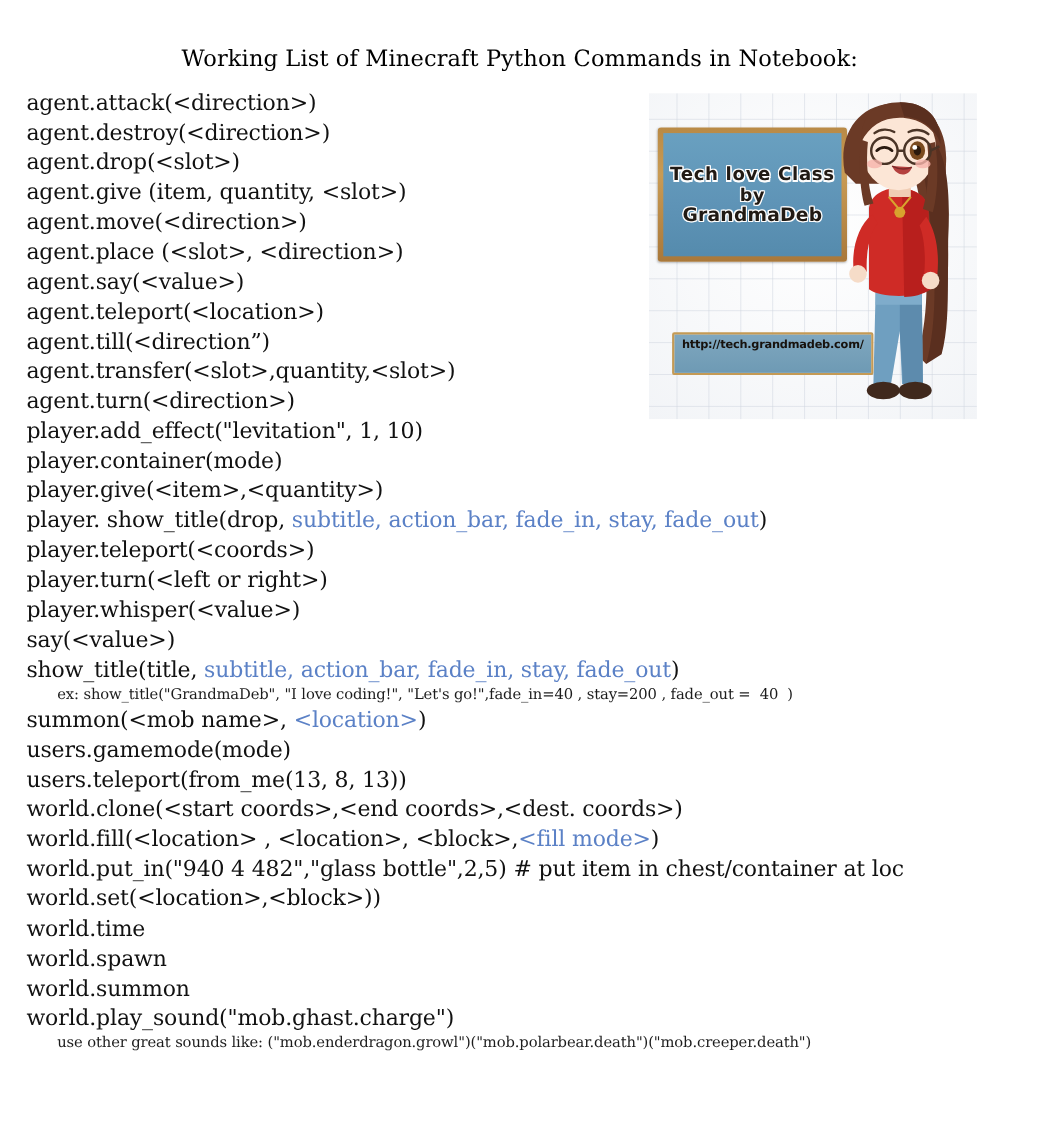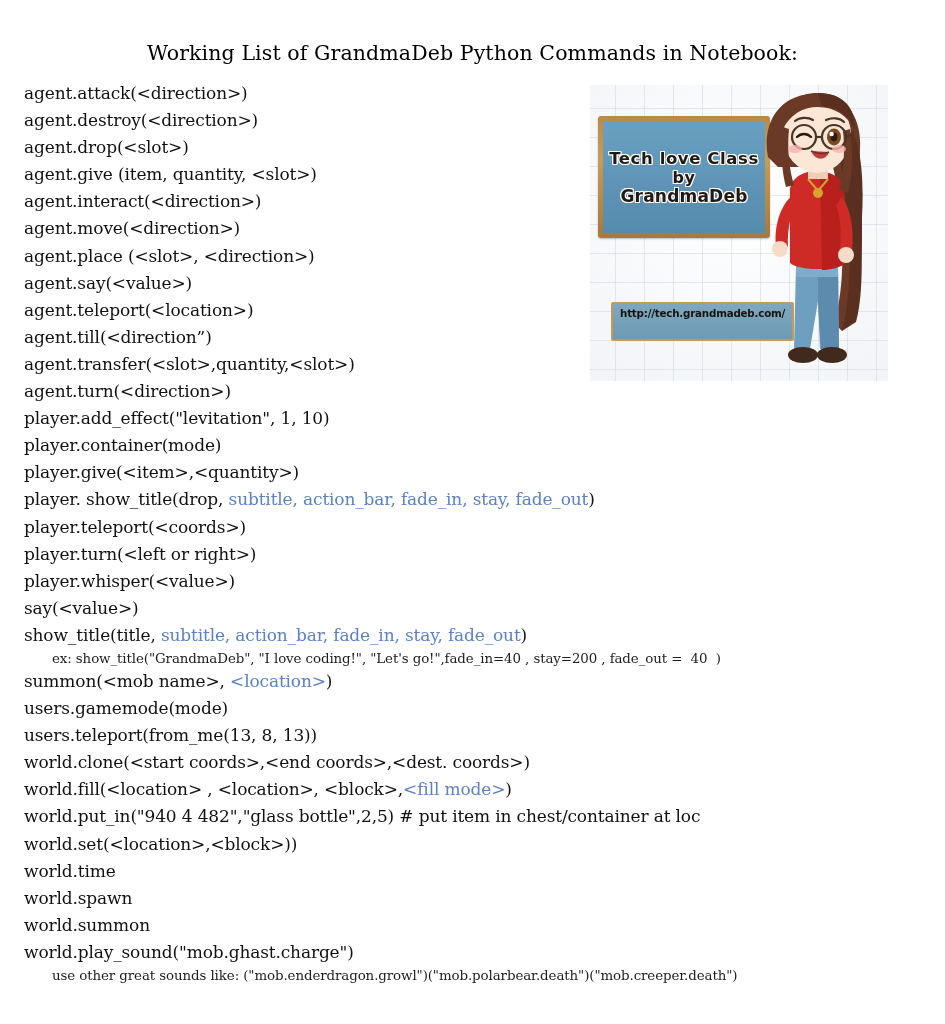--- a/index.html
+++ b/index.html
@@ -35,21 +35,21 @@
 
   
   #command-list {
     position: absolute;
     top: 80px;
     left: 24px;
     width: 905px;
   }
   .cmd-line {
     font-family: "DejaVu Serif", "Liberation Serif", serif;
-    font-size: 17px;
+    font-size: 20px;
     line-height: 27.1px;
     white-space: pre;
     color: #111;
     letter-spacing: -0.15px;
   }
   .cmd-line .blue { color: #5b81c6; }
   .cmd-line.note {
     font-size: 13.4px;
     line-height: 19px;
     padding-left: 28px;
@@ -133,28 +133,27 @@
     letter-spacing: -0.2px;
     white-space: nowrap;
   }
 
   
   #character { position: absolute; left: 148px; top: 2px; width: 150px; height: 294px; }
 </style>
 </head>
 <body>
 
-<h1 id="doc-title">Working List of GrandmaDeb Python Commands in Notebook:</h1>
+<h1 id="doc-title">Working List of Minecraft Python Commands in Notebook:</h1>
 
 <div id="command-list">
     <div class="cmd-line"><span>agent.attack(&lt;direction&gt;)</span></div>
     <div class="cmd-line"><span>agent.destroy(&lt;direction&gt;)</span></div>
     <div class="cmd-line"><span>agent.drop(&lt;slot&gt;)</span></div>
     <div class="cmd-line"><span>agent.give (item, quantity, &lt;slot&gt;)</span></div>
-    <div class="cmd-line"><span>agent.interact(&lt;direction&gt;)</span></div>
     <div class="cmd-line"><span>agent.move(&lt;direction&gt;)</span></div>
     <div class="cmd-line"><span>agent.place (&lt;slot&gt;, &lt;direction&gt;)</span></div>
     <div class="cmd-line"><span>agent.say(&lt;value&gt;)</span></div>
     <div class="cmd-line"><span>agent.teleport(&lt;location&gt;)</span></div>
     <div class="cmd-line"><span>agent.till(&lt;direction”)</span></div>
     <div class="cmd-line"><span>agent.transfer(&lt;slot&gt;,quantity,&lt;slot&gt;)</span></div>
     <div class="cmd-line"><span>agent.turn(&lt;direction&gt;)</span></div>
     <div class="cmd-line"><span>player.add_effect("levitation", 1, 10)</span></div>
     <div class="cmd-line"><span>player.container(mode)</span></div>
     <div class="cmd-line"><span>player.give(&lt;item&gt;,&lt;quantity&gt;)</span></div>

